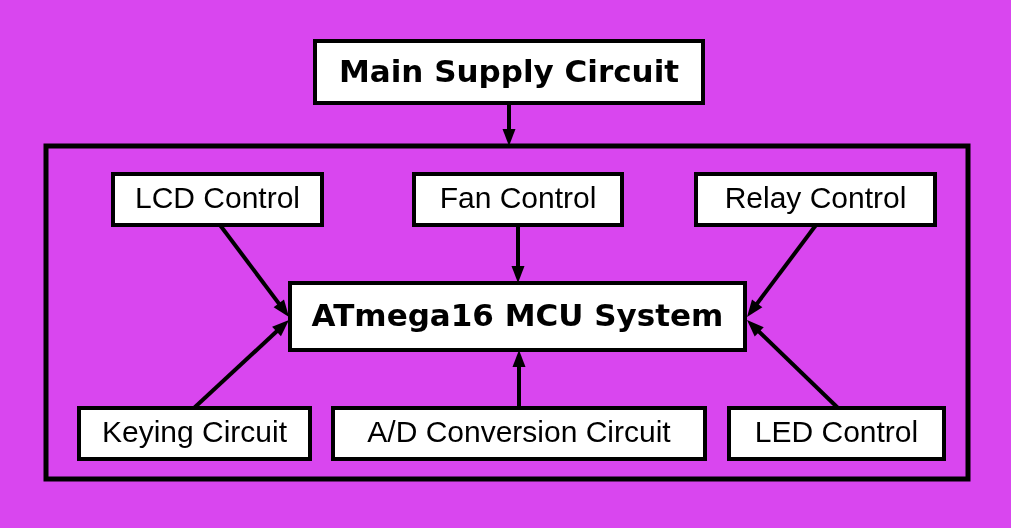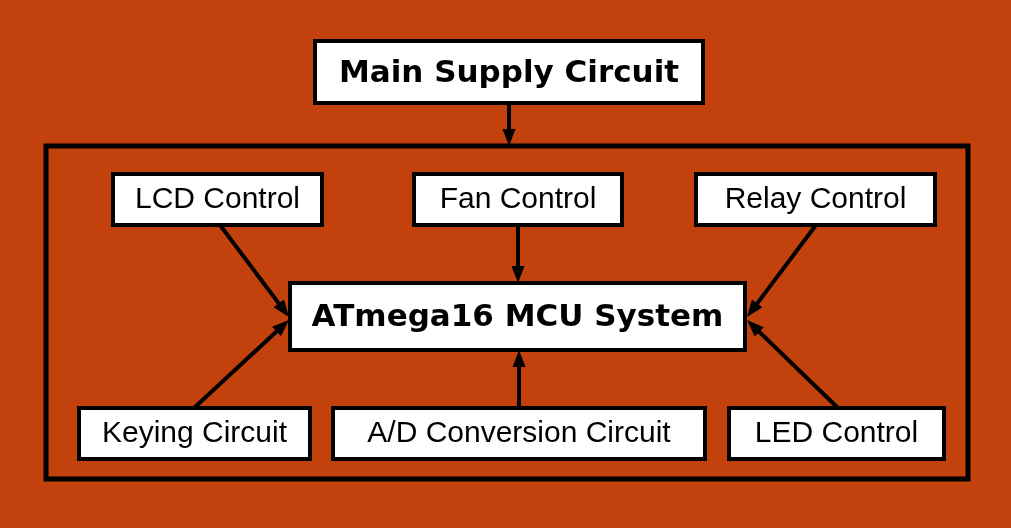--- a/index.html
+++ b/index.html
@@ -10,21 +10,21 @@
   body {
     width: 1011px;
     height: 528px;
     font-family: "Liberation Sans", sans-serif;
     overflow: hidden;
   }
   #diagram-root {
     position: relative;
     width: 1011px;
     height: 528px;
-    background: #c2410c;
+    background: #d946ef;
   }
   svg.diagram-canvas {
     display: block;
     width: 1011px;
     height: 528px;
   }
   .node-rect {
     fill: #ffffff;
     stroke: #000000;
     stroke-width: 4;

